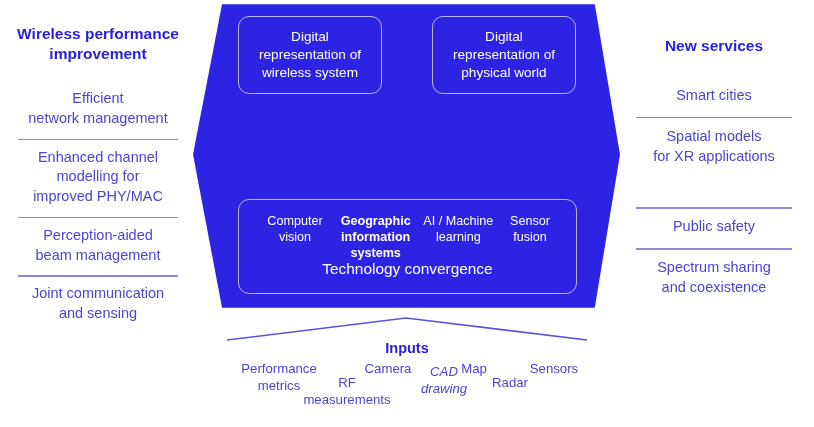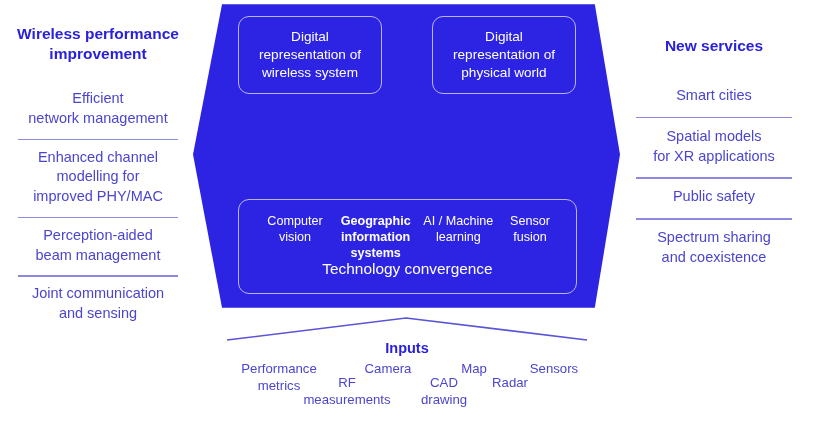--- a/index.html
+++ b/index.html
@@ -238,36 +238,36 @@
   </div>
 
 </div>
 
 <div id="right-col" class="side-col">
   <h2 class="col-title">New services</h2>
   <ul class="col-list">
     <li class="col-item" style="white-space: pre-line;">Smart cities</li>
     <li class="col-item" style="white-space: pre-line;">Spatial models
 for XR applications</li>
-    <li class="col-item" style="white-space: pre-line;">Public safety</li>
+    <li class="col-item" style="white-space: pre-line; margin-top: 30px;">Public safety</li>
     <li class="col-item" style="white-space: pre-line;">Spectrum sharing
 and coexistence</li>
   </ul>
 </div>
 
 <div id="inputs-section">
   <svg id="chevron-svg" viewBox="0 0 364 32">
     <polyline points="2,28 181,6 362,28" fill="none" stroke="#5a54d6" stroke-width="1.6"></polyline>
   </svg>
   <div id="inputs-title">Inputs</div>
   <div id="input-tags">
       <div class="input-tag" style="left: 6px; top: 48px; width: 96px;">Performance
 metrics</div>
       <div class="input-tag" style="left: 66px; top: 62px; width: 112px;">RF
 measurements</div>
       <div class="input-tag" style="left: 124px; top: 48px; width: 78px;">Camera</div>
-      <div class="input-tag" style="left: 186px; top: 62px; width: 66px;">CAD
+      <div class="input-tag" style="left: 186px; top: 51px; width: 66px; font-style: italic;">CAD
 drawing</div>
       <div class="input-tag" style="left: 222px; top: 48px; width: 54px;">Map</div>
       <div class="input-tag" style="left: 254px; top: 62px; width: 62px;">Radar</div>
       <div class="input-tag" style="left: 294px; top: 48px; width: 70px;">Sensors</div>
     </div>
 </div>
 
 </body></html>

